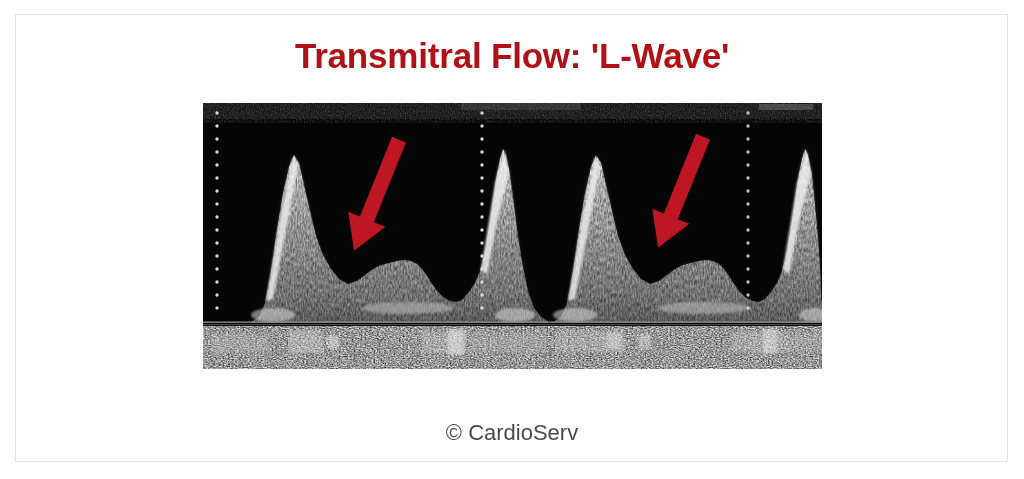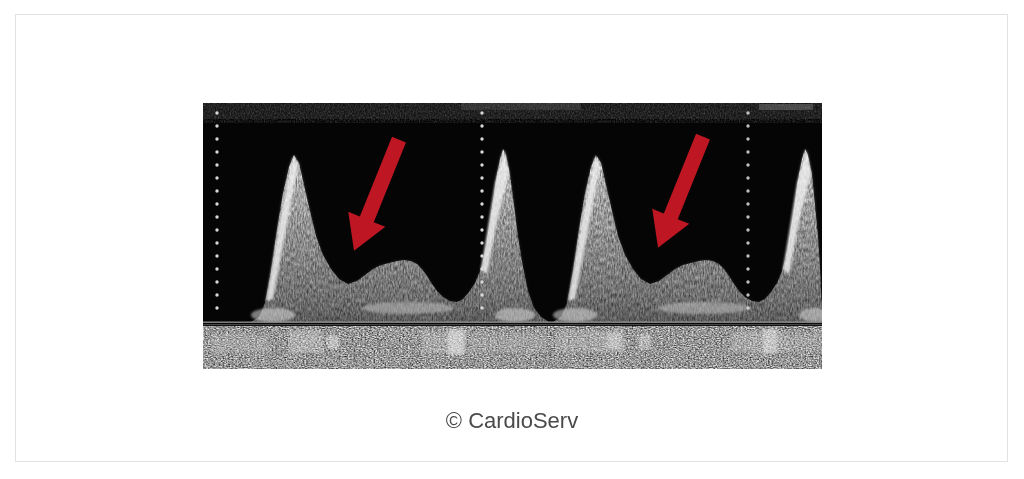--- a/index.html
+++ b/index.html
@@ -29,21 +29,21 @@
     left:0;top:36px;width:1024px;
     text-align:center;
     font-size:35px;
     font-weight:bold;
     letter-spacing:-0.2px;
     color:#b01116;
     white-space:nowrap;
   }
   .footer{
     position:absolute;
-    left:0;top:408px;width:1024px;
+    left:0;top:420px;width:1024px;
     text-align:center;
     font-size:22px;
     color:#4a4a4a;
     white-space:nowrap;
   }
   
   .us-wrap{
     position:absolute;
     left:203px;top:103px;
     width:619px;height:266px;
@@ -52,20 +52,21 @@
   }
   .us-svg{display:block;width:619px;height:266px;}
 </style>
 </head>
 <body>
 
 <div class="page">
 
   <div class="card-frame"></div>
 
+  <div class="title">Transmitral Flow: 'L-Wave'</div>
 
   <div class="us-wrap">
     <svg class="us-svg" viewBox="0 0 619 266" preserveAspectRatio="none">
       <defs>
 
         <linearGradient id="specFade" x1="0" y1="0" x2="0" y2="1">
           <stop offset="0%" stop-color="#ffffff" stop-opacity="0.96"></stop>
           <stop offset="22%" stop-color="#e6e6e6" stop-opacity="0.85"></stop>
           <stop offset="55%" stop-color="#b8b8b8" stop-opacity="0.72"></stop>
           <stop offset="85%" stop-color="#8a8a8a" stop-opacity="0.60"></stop>

